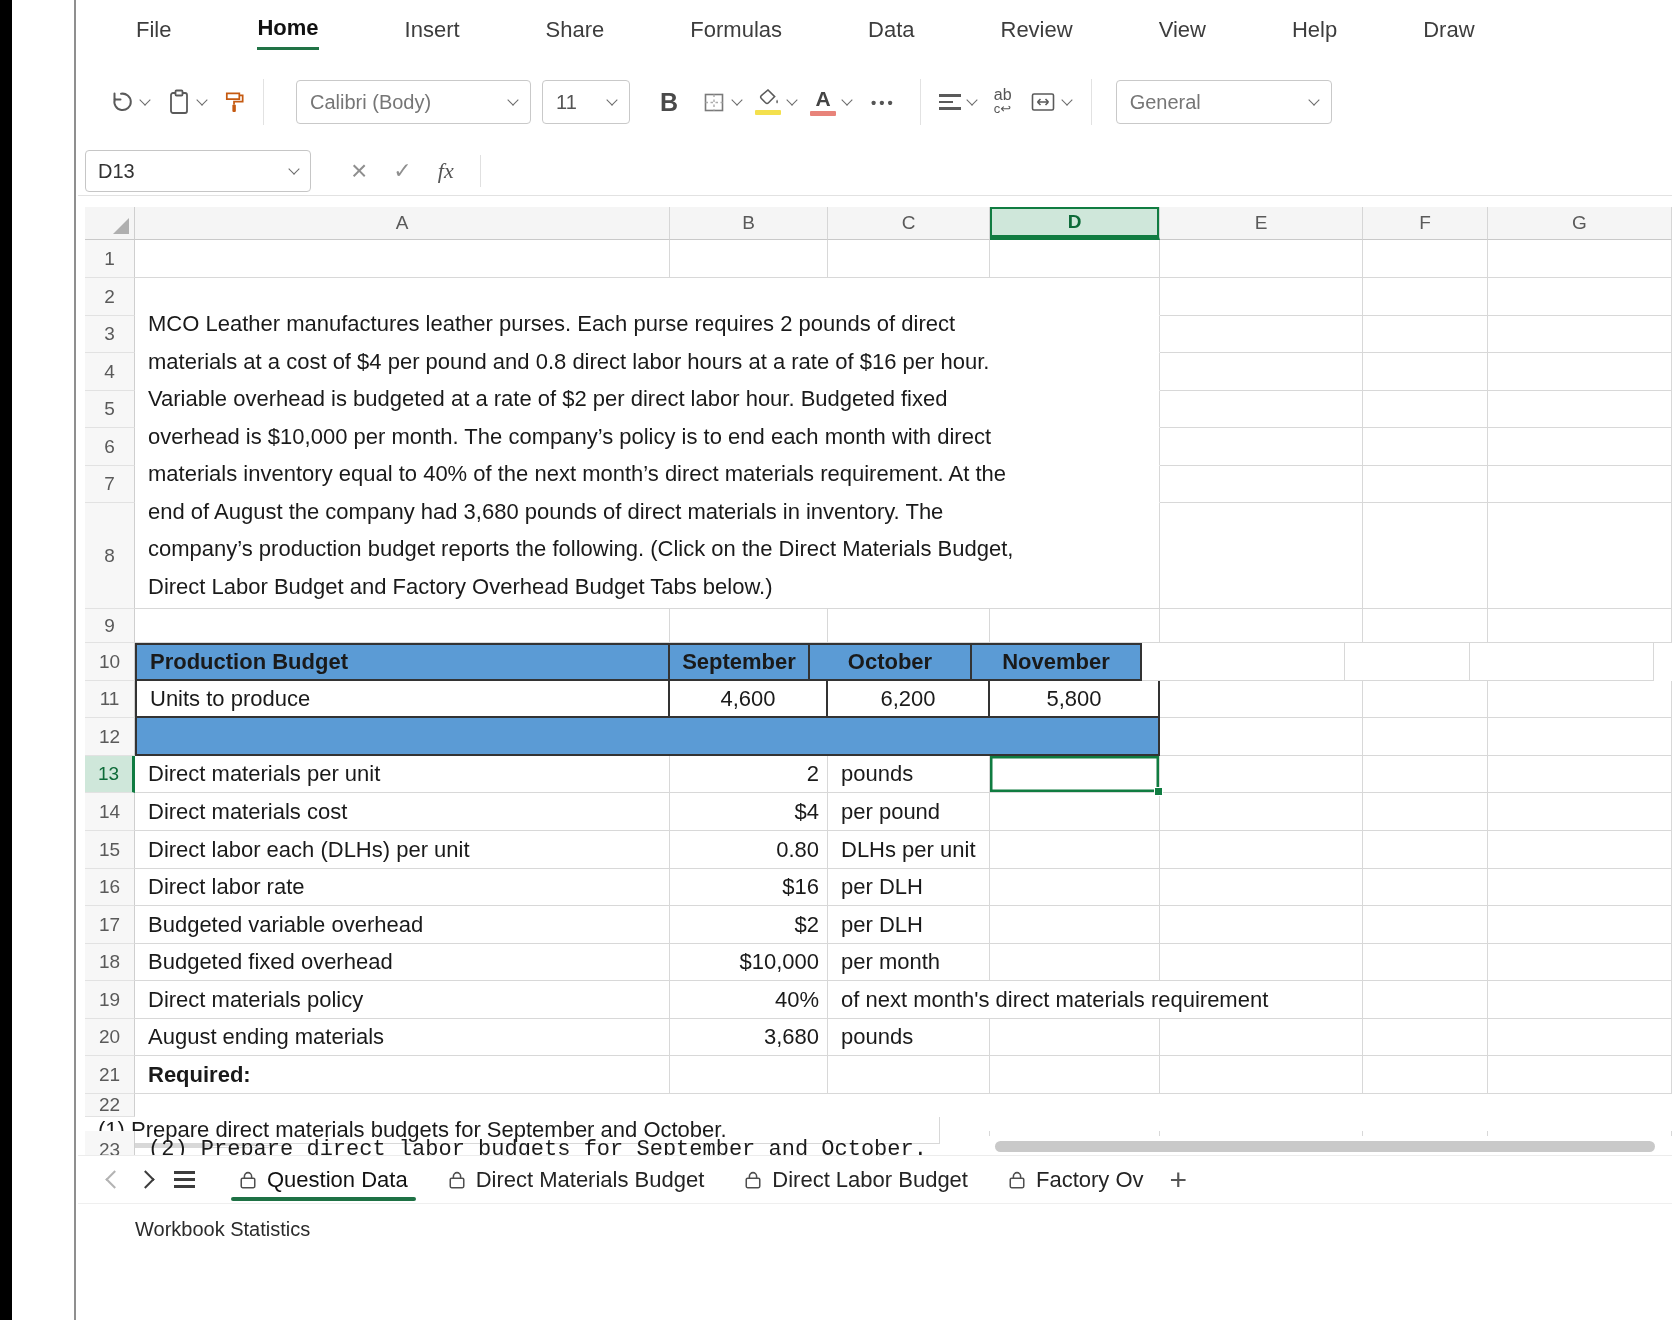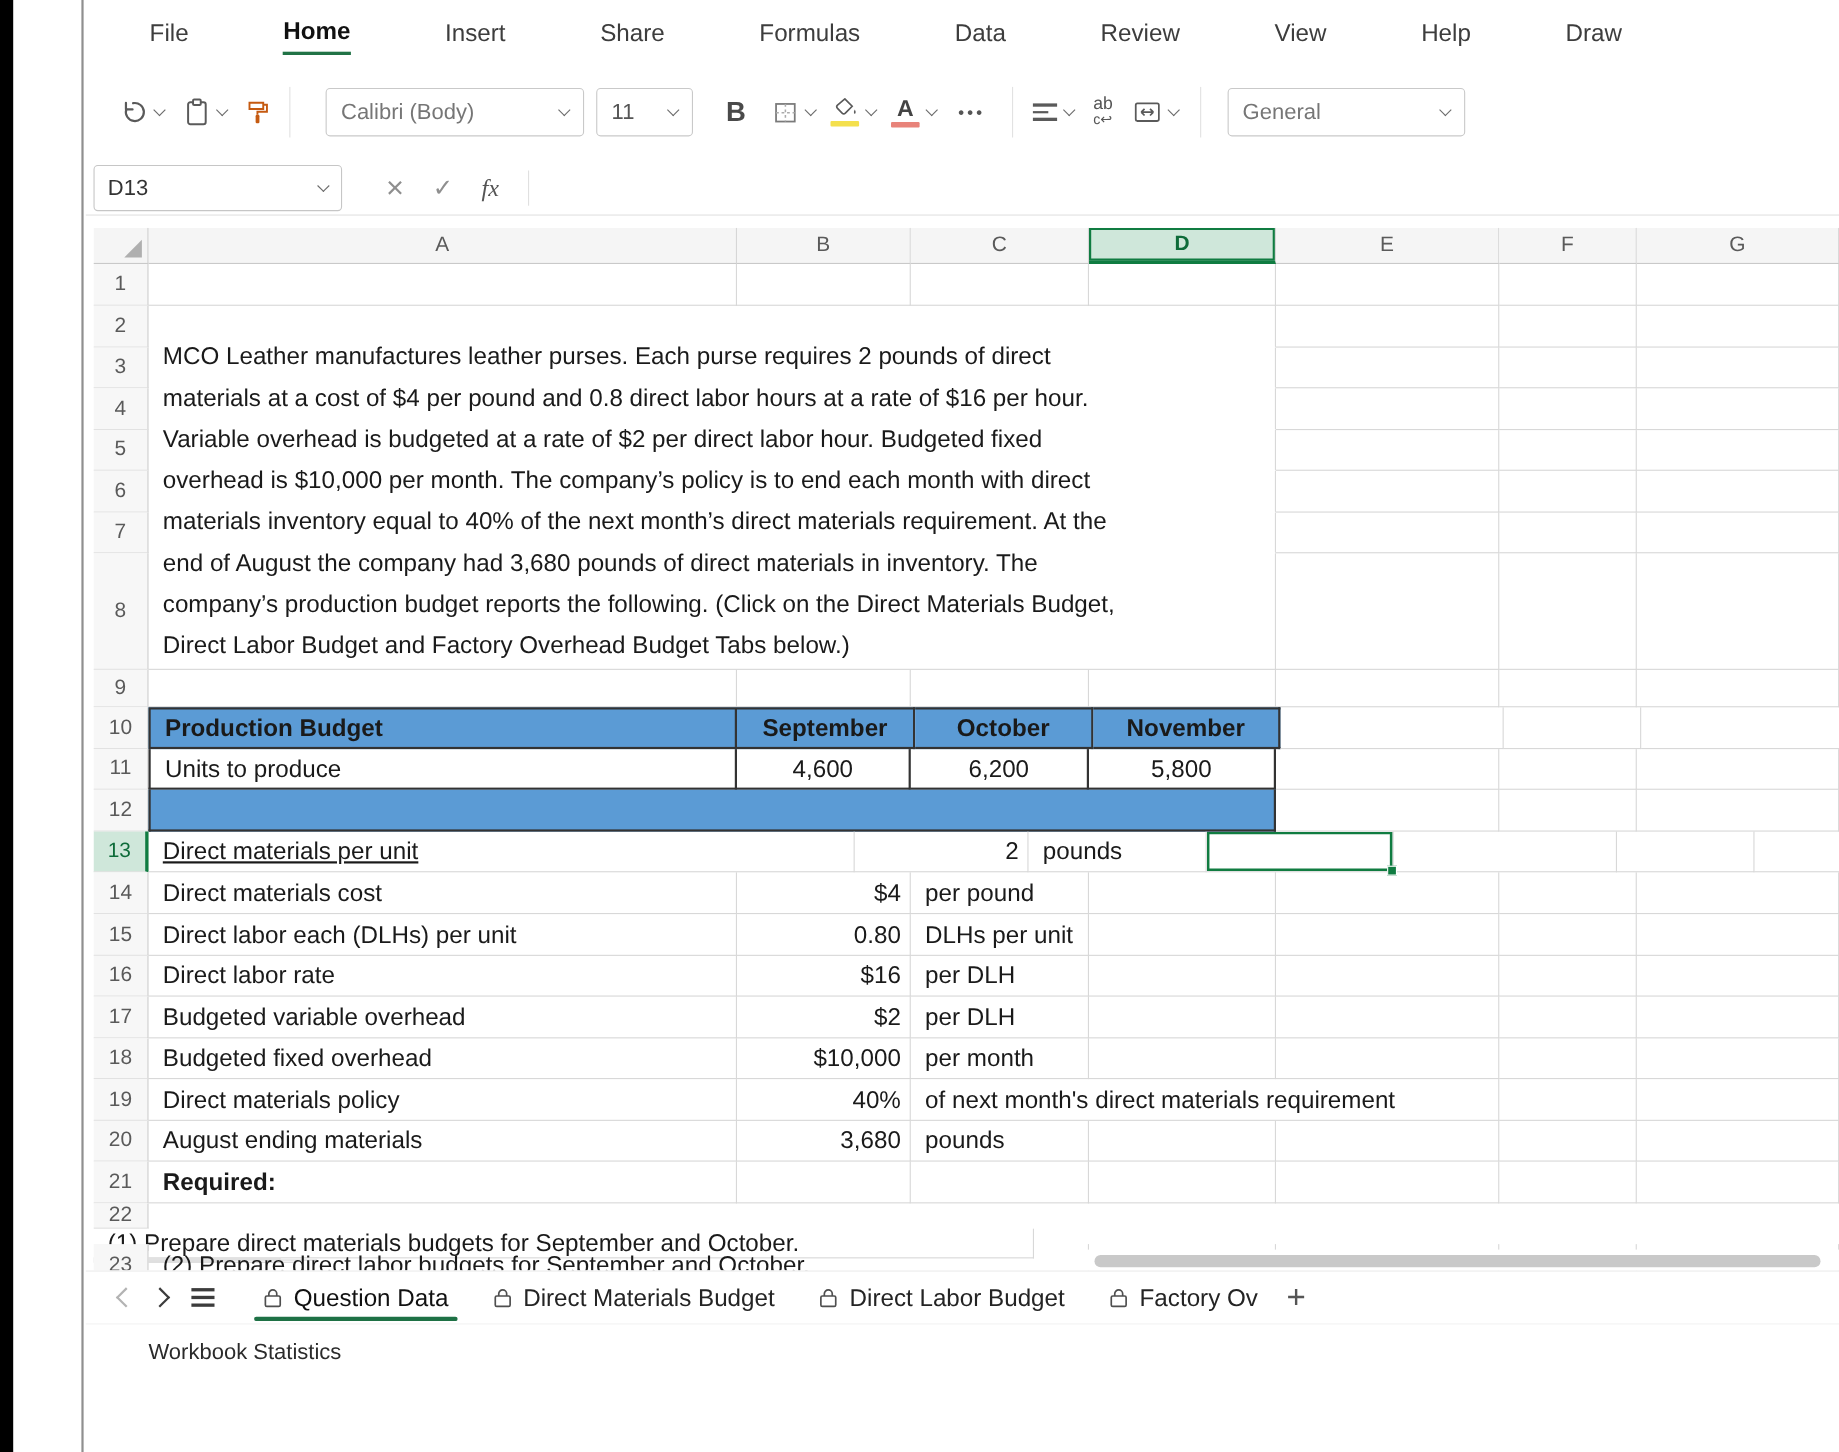--- a/index.html
+++ b/index.html
@@ -312,21 +312,21 @@
         <div class="cell" style="width: 170px;"></div>
         <div class="cell" style="width: 203px;"></div>
         <div class="cell" style="width: 125px;"></div>
         <div class="cell" style="width: 184px;"></div>
       </div>
       <div class="grow" style="height: 38px;">
         <div class="rh">10</div>
         <div class="cell bold blue dk-l dk-t dk-r dk-b" style="width: 535px;">
           <span class="ct">Production Budget</span>
         </div>
-        <div class="cell ac bold blue dk-t dk-r dk-b" style="width: 162px;">
+        <div class="cell ac bold blue dk-t dk-r dk-b" style="width: 140px;">
           <span class="ct">September</span>
         </div>
         <div class="cell ac bold blue dk-t dk-r dk-b" style="width: 162px;">
           <span class="ct">October</span>
         </div>
         <div class="cell ac bold blue dk-t dk-r dk-b" style="width: 170px;">
           <span class="ct">November</span>
         </div>
         <div class="cell" style="width: 203px;"></div>
         <div class="cell" style="width: 125px;"></div>
@@ -352,21 +352,21 @@
       </div>
       <div class="grow" style="height: 38px;">
         <div class="rh">12</div>
         <div class="cell blue dk-l dk-r dk-b" style="width: 1025px;"></div>
         <div class="cell" style="width: 203px;"></div>
         <div class="cell" style="width: 125px;"></div>
         <div class="cell" style="width: 184px;"></div>
       </div>
       <div class="grow" style="height: 37px;">
         <div class="rh rh-sel">13</div>
-        <div class="cell" style="width: 642px; text-decoration: underline;">
+        <div class="cell" style="width: 535px;">
           <span class="ct">Direct materials per unit</span>
         </div>
         <div class="cell ar" style="width: 158px;">
           <span class="ct">2</span>
         </div>
         <div class="cell" style="width: 162px;">
           <span class="ct">pounds</span>
         </div>
         <div class="cell sel" style="width: 170px;">
           <div class="handle"></div>
@@ -502,21 +502,21 @@
         <div class="cell" style="width: 855px;">
           <span class="ct">(1) Prepare direct materials budgets for September and October.</span>
         </div>
         <div class="cell" style="width: 170px;"></div>
         <div class="cell" style="width: 203px;"></div>
         <div class="cell" style="width: 125px;"></div>
         <div class="cell" style="width: 184px;"></div>
       </div>
       <div class="grow" style="height: 38px;">
         <div class="rh">23</div>
-        <div class="cell" style="width: 855px;">
+        <div class="cell" style="width: 855px; font-family: Liberation Mono, monospace;">
           <span class="ct">(2) Prepare direct labor budgets for September and October.</span>
         </div>
         <div class="cell" style="width: 170px;"></div>
         <div class="cell" style="width: 203px;"></div>
         <div class="cell" style="width: 125px;"></div>
         <div class="cell" style="width: 184px;"></div>
       </div>
     </div>
   <div class="para">
       <div class="para-line">MCO Leather manufactures leather purses. Each purse requires 2 pounds of direct</div>

